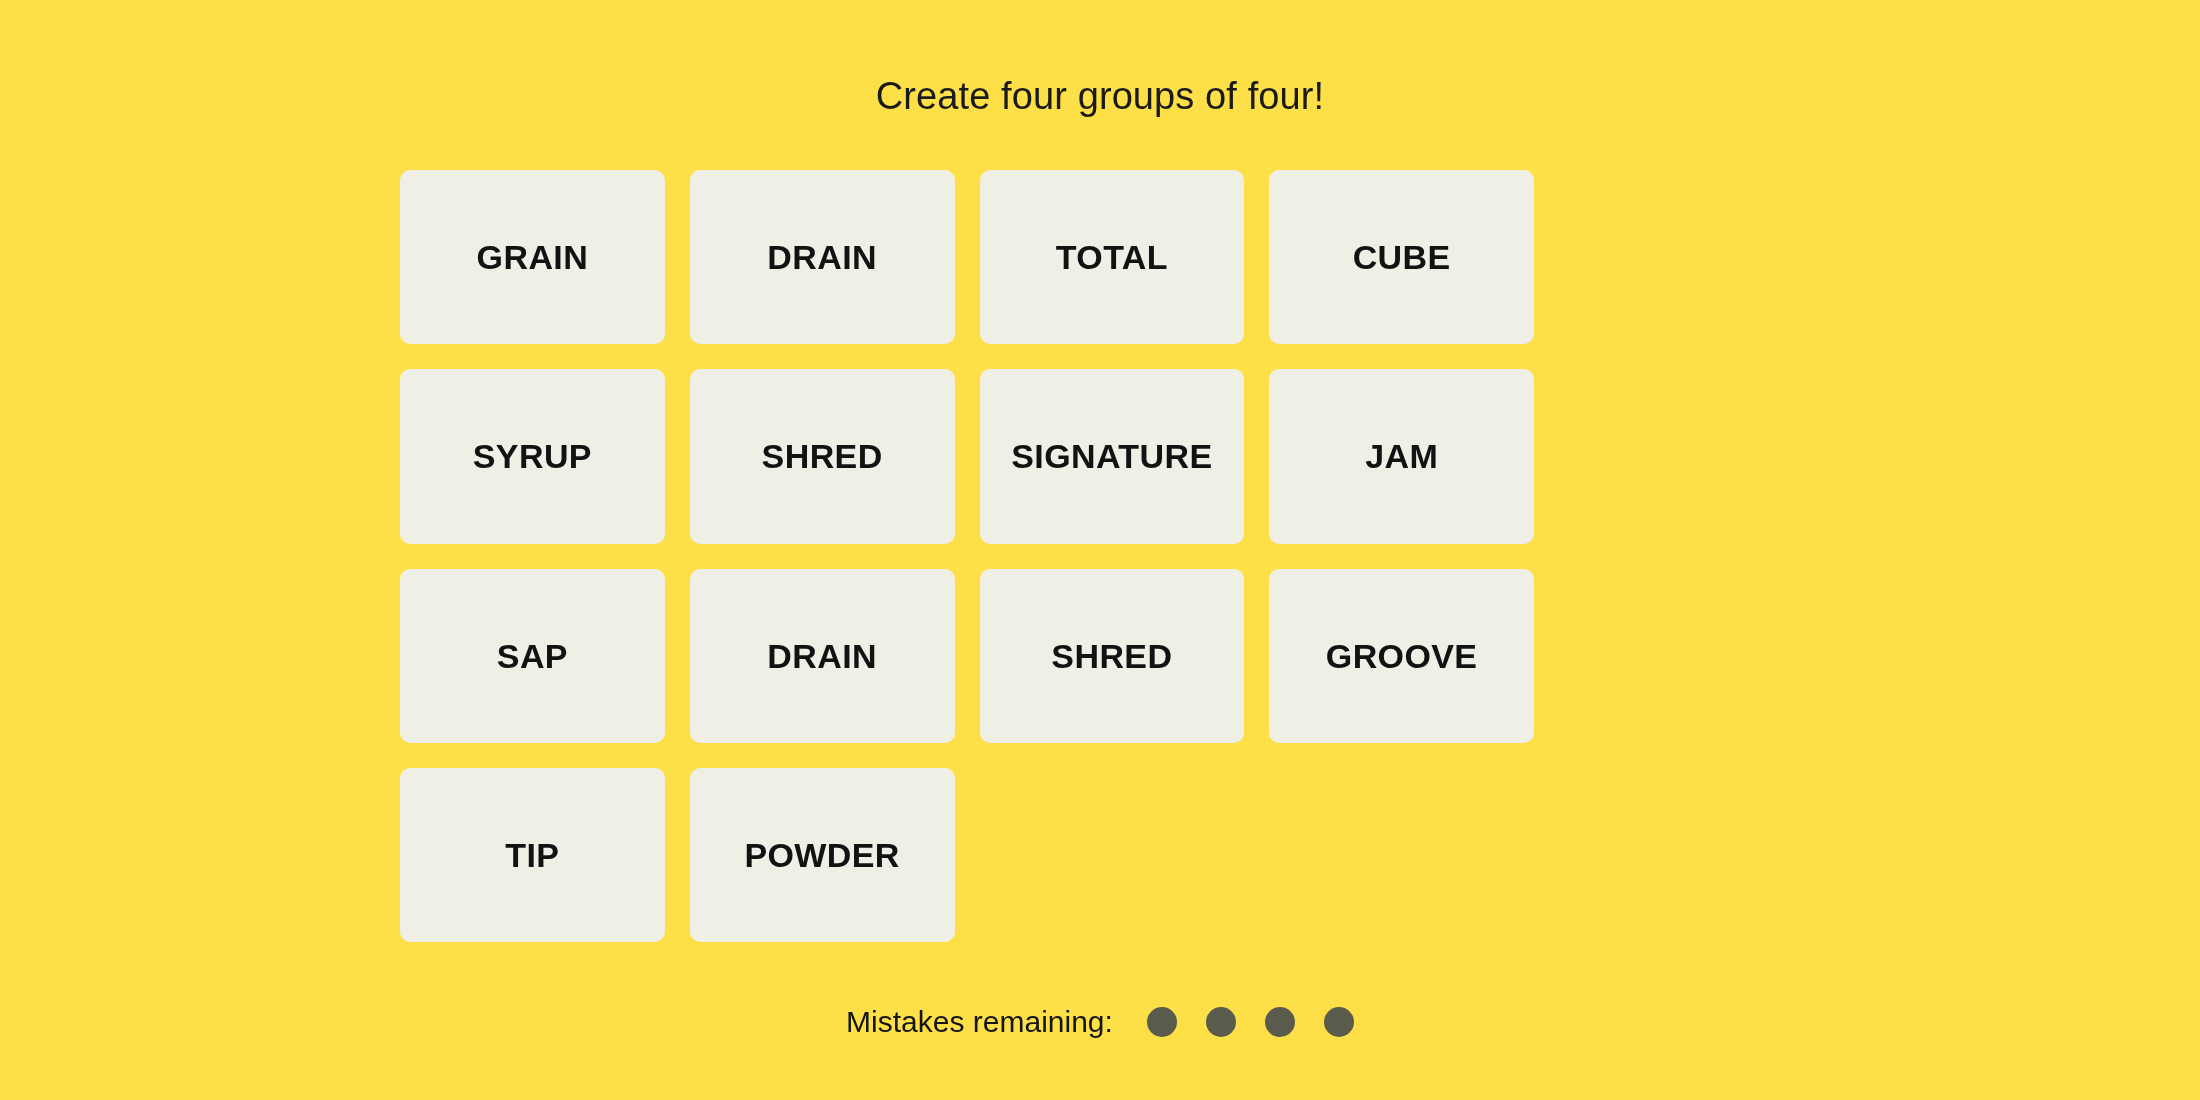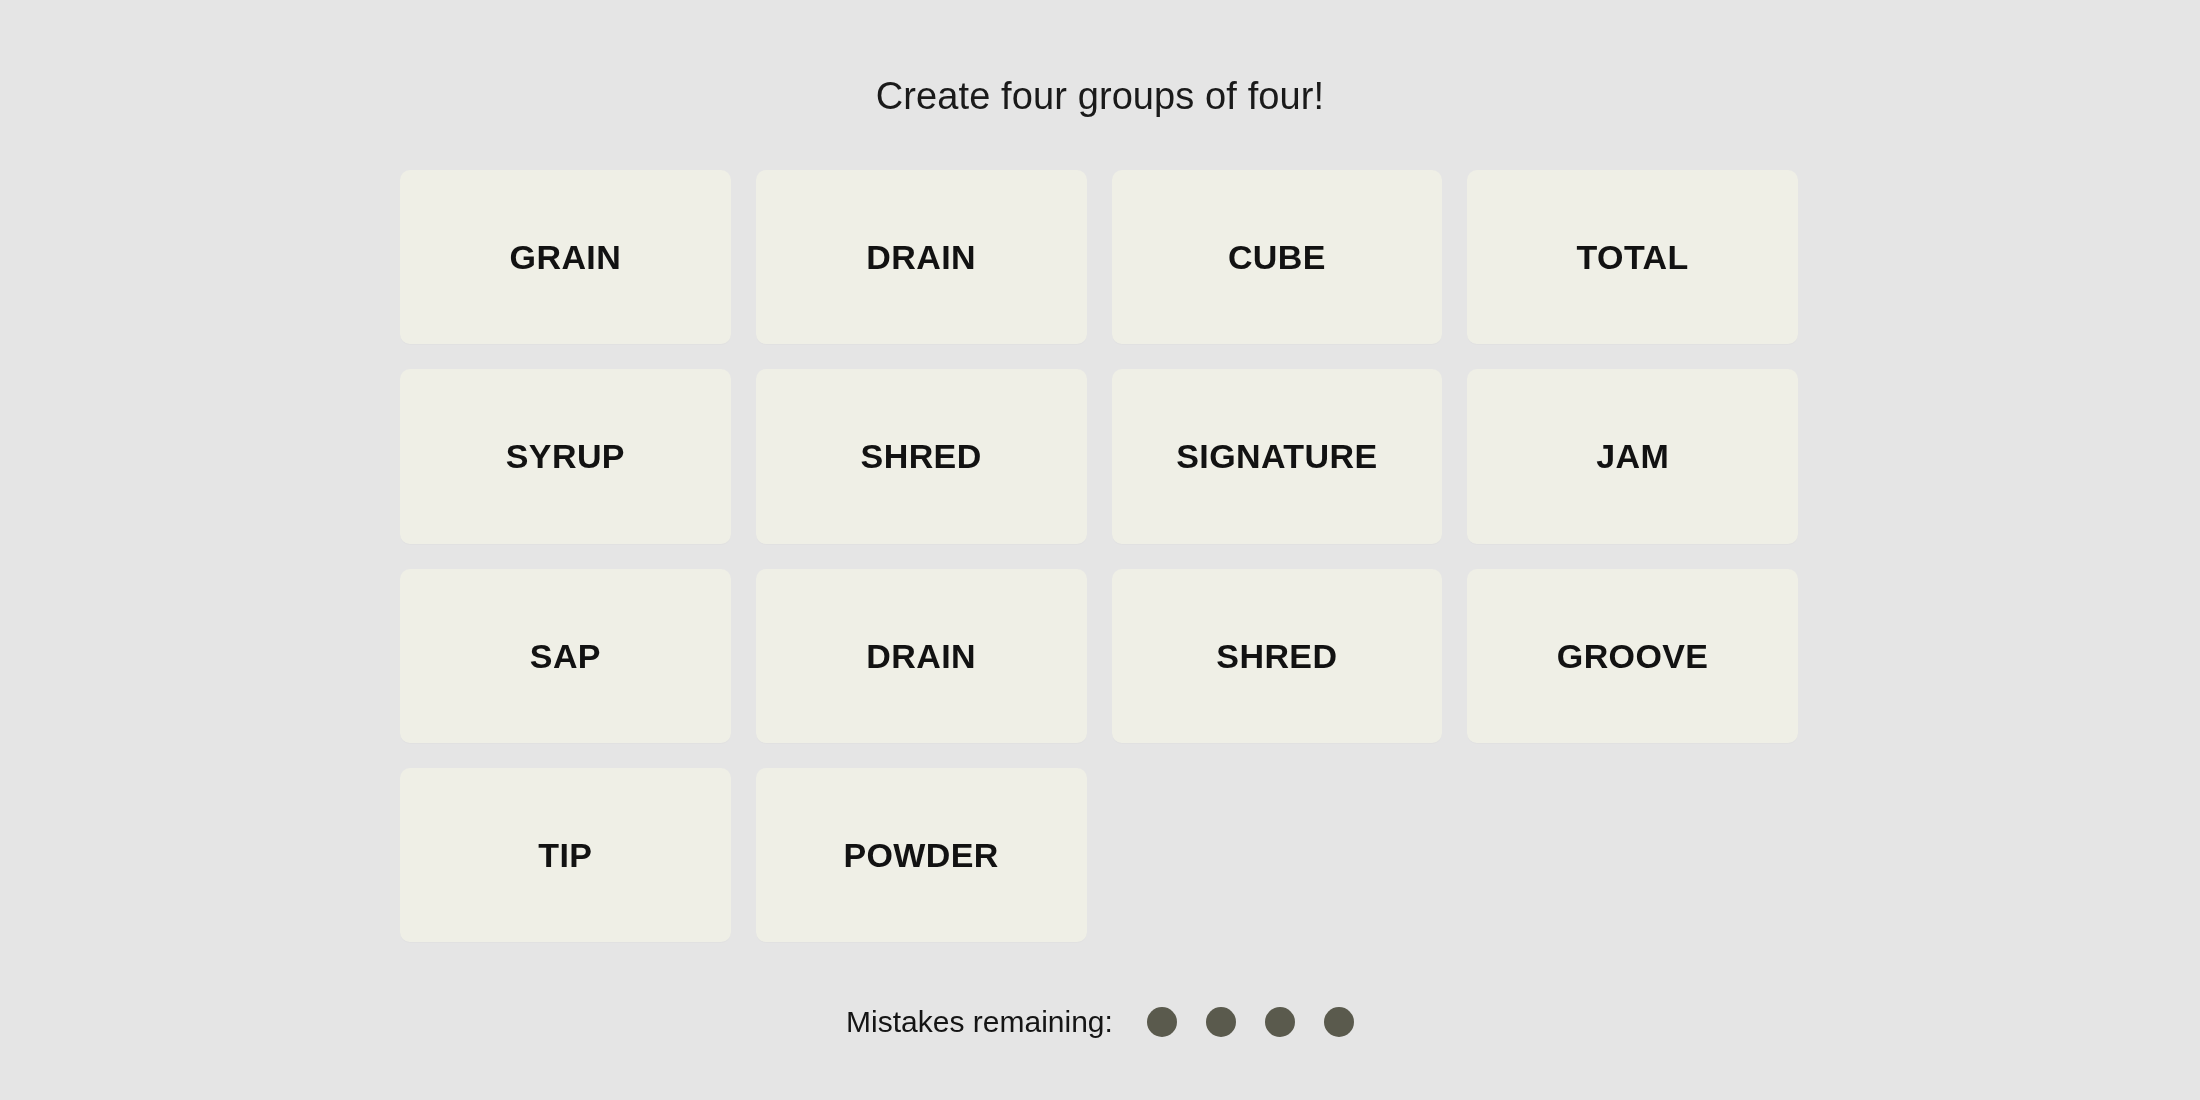--- a/index.html
+++ b/index.html
@@ -10,21 +10,21 @@
     height: 1100px;
     background: #ffffff;
     font-family: "Liberation Sans", sans-serif;
     overflow: hidden;
   }
 
   .page {
     position: relative;
     width: 2200px;
     height: 1100px;
-    background: #e5e5e5;
+    background: #fde047;
   }
 
   
   .board-title {
     position: absolute;
     left: 0;
     top: 74px;
     width: 2200px;
     text-align: center;
     font-size: 38px;
@@ -33,21 +33,21 @@
     letter-spacing: 0.1px;
     line-height: 44px;
     white-space: nowrap;
   }
 
   
   .grid {
     position: absolute;
     left: 400px;
     top: 170px;
-    width: 1398px;
+    width: 1134px;
     height: 772px;
     display: grid;
     grid-template-columns: repeat(4, 1fr);
     grid-template-rows: repeat(4, 1fr);
     column-gap: 18px;
     row-gap: 16px;
     gap: 25px;
   }
 
   .tile {
@@ -120,24 +120,24 @@
 
   <div class="grid">
 
   <button class="tile">
         <span class="tile-label">GRAIN</span>
       </button>
       <button class="tile">
         <span class="tile-label">DRAIN</span>
       </button>
       <button class="tile">
-        <span class="tile-label">CUBE</span>
+        <span class="tile-label">TOTAL</span>
       </button>
       <button class="tile">
-        <span class="tile-label">TOTAL</span>
+        <span class="tile-label">CUBE</span>
       </button>
       <button class="tile">
         <span class="tile-label">SYRUP</span>
       </button>
       <button class="tile">
         <span class="tile-label">SHRED</span>
       </button>
       <button class="tile">
         <span class="tile-label">SIGNATURE</span>
       </button>

